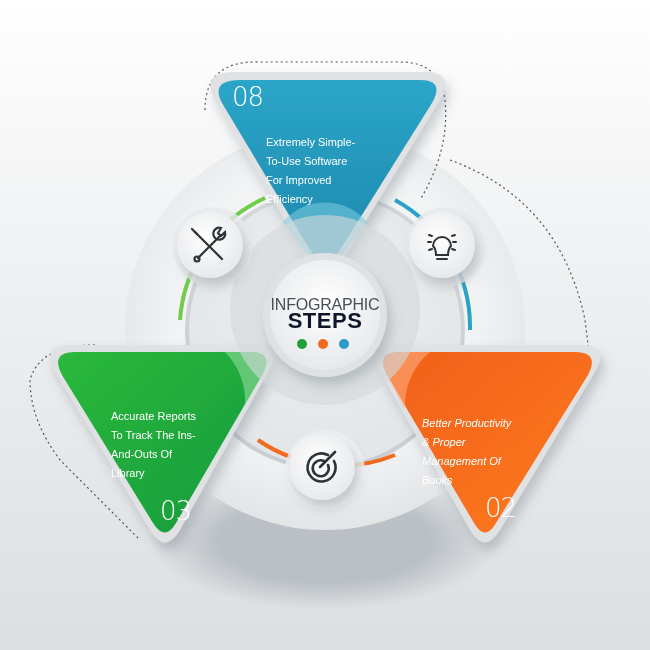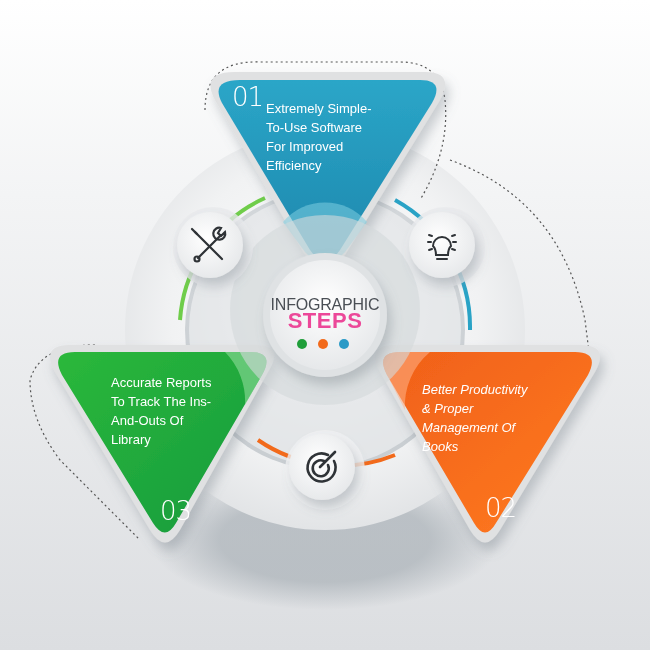--- a/index.html
+++ b/index.html
@@ -5,34 +5,34 @@
   html, body { margin:0; padding:0; }
   body {
     width:650px; height:650px; overflow:hidden;
     background: linear-gradient(180deg, #ffffff 0%, #f3f4f5 30%, #dcdee1 100%);
     font-family: "Liberation Sans", sans-serif;
     position:relative;
   }
   .stage { position:absolute; left:0; top:0; width:650px; height:650px; }
   svg.base { position:absolute; left:0; top:0; }
   .txt {
-    position:absolute; color:#ffffff; font-size:13px; line-height:19px;
-    font-family: "Liberation Sans", sans-serif; white-space:pre-line;
+    position:absolute; color:#ffffff; font-size:11px; line-height:19px;
+    font-family: "Liberation Sans", sans-serif; white-space:pre-line;margin-top:34px;
   }
   .num {
     position:absolute; color:#ffffff; font-size:26px; font-weight:300;
     font-family: "DejaVu Sans", sans-serif; letter-spacing:-1px;
   }
   .center-title {
     position:absolute; left:255px; top:296px; width:140px; text-align:center;
     color:#4a4f55; font-size:16px; letter-spacing:-0.2px;
   }
   .center-steps {
     position:absolute; left:255px; top:308px; width:140px; text-align:center;
-    color:#ec4899; font-size:22px; font-weight:bold; letter-spacing:0.5px;
+    color:#0f172a; font-size:22px; font-weight:bold; letter-spacing:0.5px;
   }
   .dots { position:absolute; left:297px; top:339px; display:flex; gap:11px; }
   .dot { width:10px; height:10px; border-radius:50%; }
 </style>
 </head>
 <body>
 
 <div class="stage">
   <svg class="base" width="650" height="650" viewBox="0 0 650 650">
     <defs>
@@ -142,21 +142,21 @@
       <circle cx="325" cy="470" r="40" fill="#f0f1f2" opacity="0.8"></circle>
       <circle cx="322" cy="467" r="33" fill="url(#btnGrad)" filter="url(#soft)"></circle>
       <g stroke="#2f3337" stroke-width="2.6" fill="none" stroke-linecap="round">
         <path d="M 328 455 A 14 14 0 1 0 334 461"></path>
         <path d="M 324 461 A 8 8 0 1 0 328 465"></path>
         <line x1="320" y1="467" x2="335" y2="452"></line>
       </g>
     </g>
   </svg>
 
-  <div class="num" style="left:232px; top:82px;">01</div>
+  <div class="num" style="left:232px; top:82px;">08</div>
   <div class="txt" style="left:266px; top:99px;">Extremely Simple-
 To-Use Software
 For Improved
 Efficiency</div>
 
   <div class="txt" style="left:111px; top:373px;">Accurate Reports
 To Track The Ins-
 And-Outs Of
 Library</div>
   <div class="num" style="left:160px; top:496px;">03</div>

